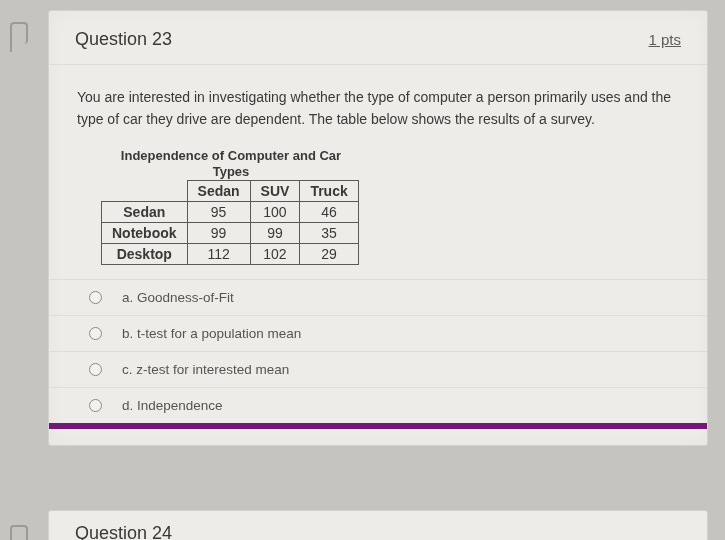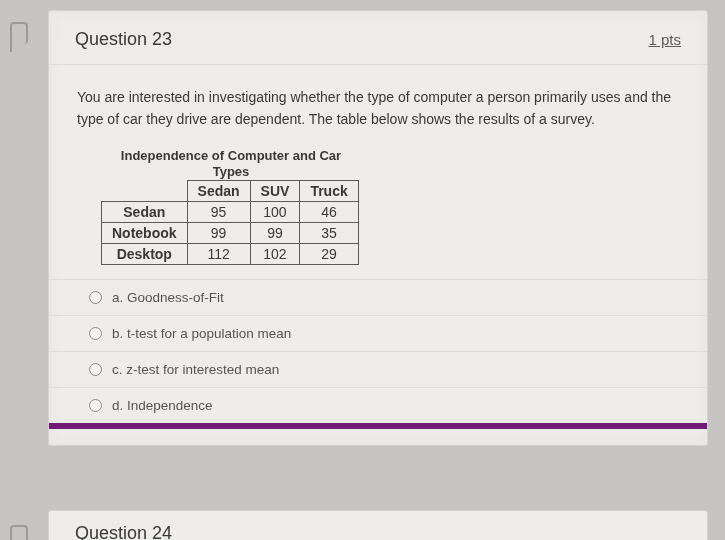--- a/index.html
+++ b/index.html
@@ -115,21 +115,21 @@
       margin: 12px 0 22px 0;
     }
     .options {
       margin: 0 -28px;
     }
     .option {
       border-top: 1px solid #dedcd8;
       padding: 10px 28px 10px 40px;
       display: flex;
       align-items: center;
-      gap: 10px;
+      gap: 20px;
       font-size: 13.5px;
       color: #555452;
       cursor: pointer;
     }
     .option:last-child {
       border-bottom: 6px solid #701a75;
       margin-bottom: 0;
     }
     .radio {
       width: 13px;

